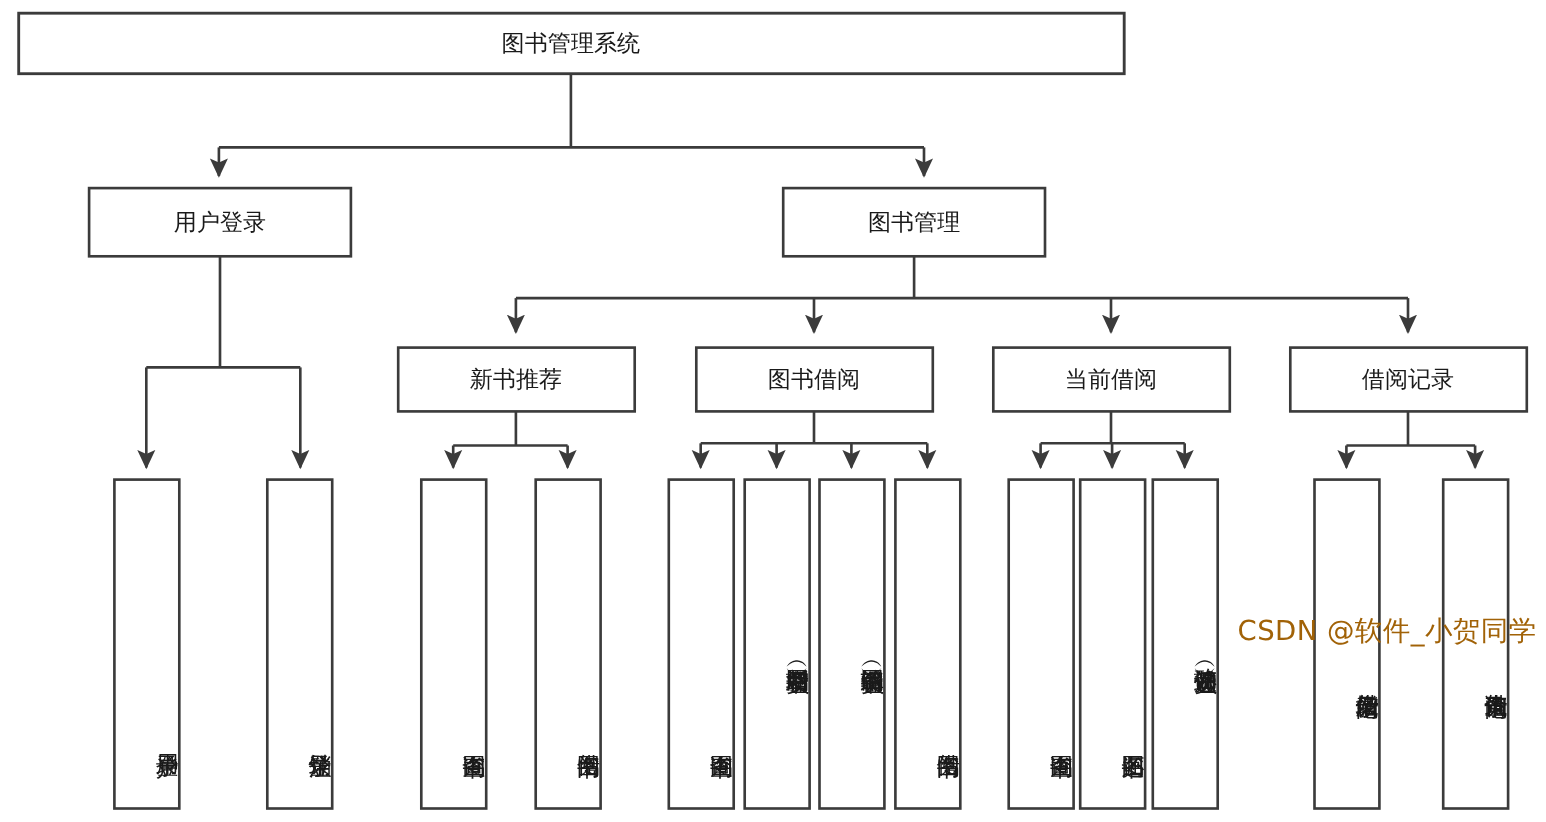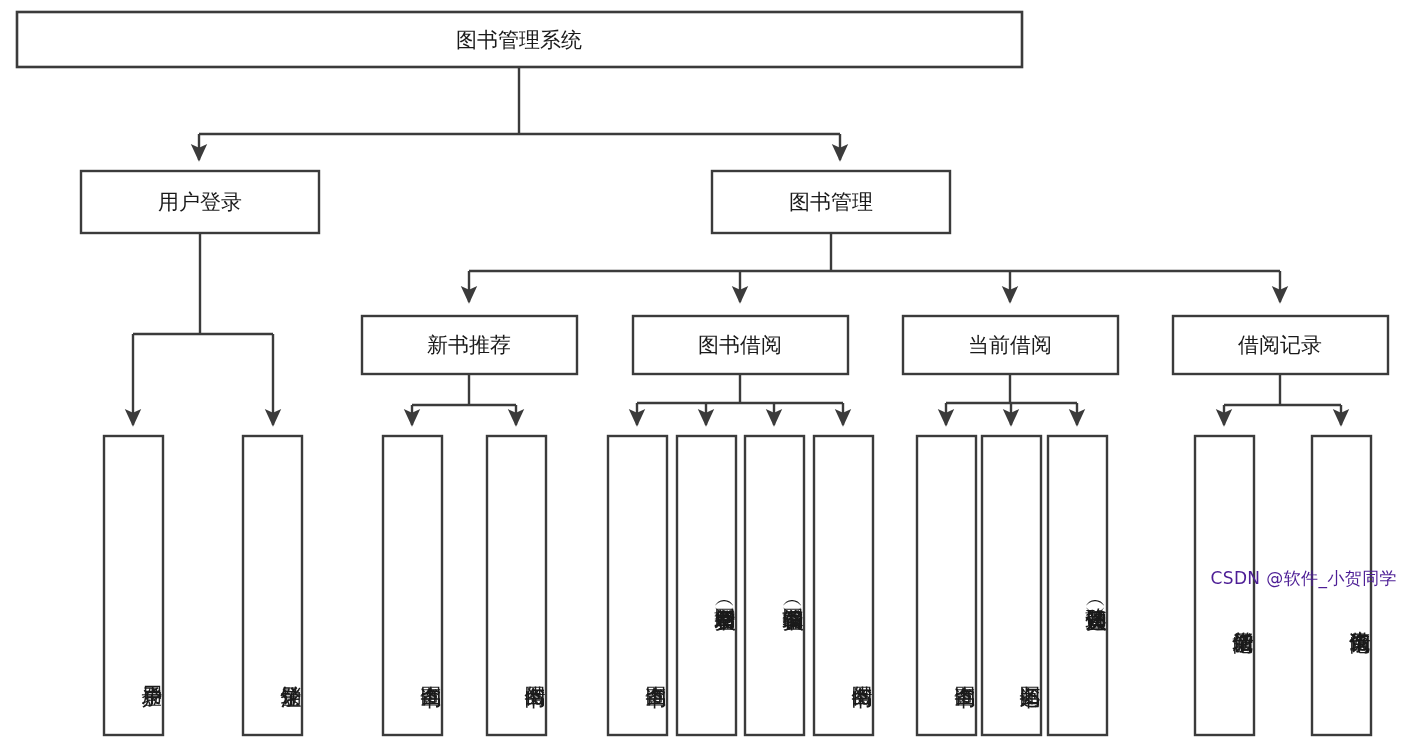--- a/index.html
+++ b/index.html
@@ -73,22 +73,22 @@
     pointer-events: none;
     display: flex;
     align-items: flex-start;
     justify-content: center;
   }
   .watermark {
     position: absolute;
     right: 8px;
     bottom: 4px;
     font-family: "DejaVu Sans", "Liberation Sans", sans-serif;
-    font-size: 17px;
-    color: #4c1d95;
+    font-size: 25px;
+    color: #a16207;
     white-space: nowrap;
     letter-spacing: 0.4px;
   }
 </style>
 </head>
 <body>
 
 <div id="diagram-root">
 
   <svg id="tree-svg" viewBox="0 0 1405 747">

